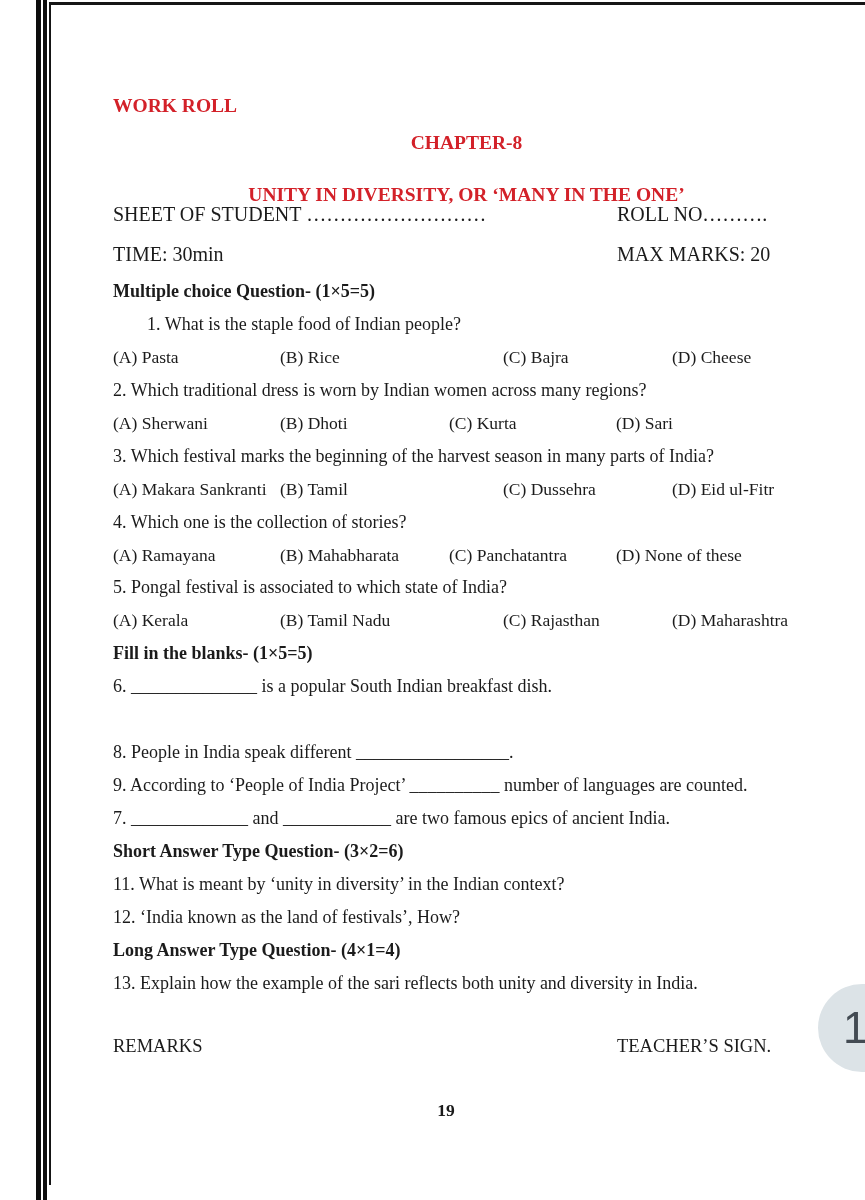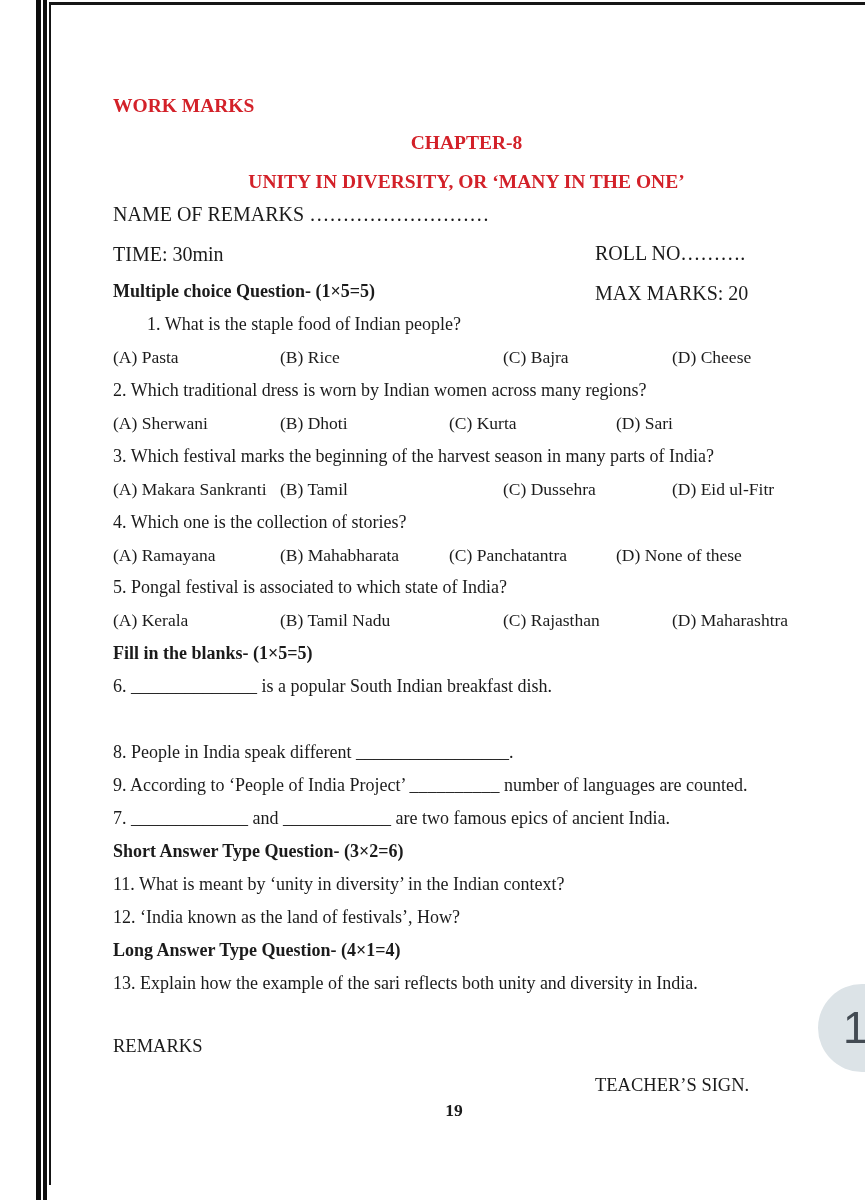--- a/index.html
+++ b/index.html
@@ -28,33 +28,33 @@
     border-left: 2.5px solid #151515;
     border-top: 3px solid #151515;
     box-sizing: border-box;
   }
   .line { position: absolute; left: 113px; white-space: pre; font-size: 18px; line-height: 1.15; }
   .red { color: #d32129; }
   .bold { font-weight: bold; }
   .centered { left: 113px; width: 707px; text-align: center; }
   .head-lg { font-size: 19.5px; }
   .field-lg { font-size: 20px; }
-  .right-col { left: 595px; margin-top: 39px; }
+  .right-col { left: 617px; }
   .opt-row { position: absolute; left: 0; top: 0; width: 699px; height: 22px; font-family: Liberation Serif, serif; }
   .opt-row span { position: absolute; white-space: pre; font-size: 17.5px; }
   .opt-row.wide .o1 { left: 113px; }
   .opt-row.wide .o2 { left: 280px; }
   .opt-row.wide .o3 { left: 503px; }
   .opt-row.wide .o4 { left: 672px; }
   .opt-row.narrow .o1 { left: 113px; }
   .opt-row.narrow .o2 { left: 280px; }
   .opt-row.narrow .o3 { left: 449px; }
   .opt-row.narrow .o4 { left: 616px; }
   .footer-line { font-size: 18.5px; }
-  .pageno { left: 59px; width: 790px; text-align: center; font-weight: bold; font-size: 17.5px; }
+  .pageno { left: 51px; width: 790px; text-align: center; font-weight: bold; font-size: 17.5px; }
   .page-badge {
     position: absolute;
     left: 818px; top: 984px;
     width: 88px; height: 88px;
     border-radius: 50%;
     background: #dce3e7;
     color: #434b53;
     font-family: "Liberation Sans", sans-serif;
     font-size: 44px;
     display: flex; align-items: center;
@@ -64,25 +64,25 @@
 </style>
 </head>
 <body>
 
 <div class="page">
 
   <div class="bind-line one"></div>
   <div class="bind-line two"></div>
   <div class="page-frame"></div>
 
-  <div class="line red bold head-lg" style="top:95px;">WORK MARKS</div>
+  <div class="line red bold head-lg" style="top:95px;">WORK ROLL</div>
   <div class="line red bold head-lg centered" style="top:132px;">CHAPTER-8</div>
-  <div class="line red bold head-lg centered" style="top:171px;">UNITY IN DIVERSITY, OR ‘MANY IN THE ONE’</div>
+  <div class="line red bold head-lg centered" style="top:184px;">UNITY IN DIVERSITY, OR ‘MANY IN THE ONE’</div>
 
-  <div class="line field-lg" style="top:203px;">NAME OF REMARKS ………………………</div>
+  <div class="line field-lg" style="top:203px;">SHEET OF STUDENT ………………………</div>
   <div class="line field-lg right-col" style="top:203px;">ROLL NO……….</div>
   <div class="line field-lg" style="top:243px;">TIME: 30min</div>
   <div class="line field-lg right-col" style="top:243px;">MAX MARKS: 20</div>
 
   <div class="line bold" style="top:281px;">Multiple choice Question- (1×5=5)</div>
 
   <div class="line" style="top:314px;margin-left:34px;">1. What is the staple food of Indian people?</div>
   <div class="opt-row wide" style="top:347px;">
     <span class="o1">(A) Pasta</span>
     <span class="o2">(B) Rice</span>

